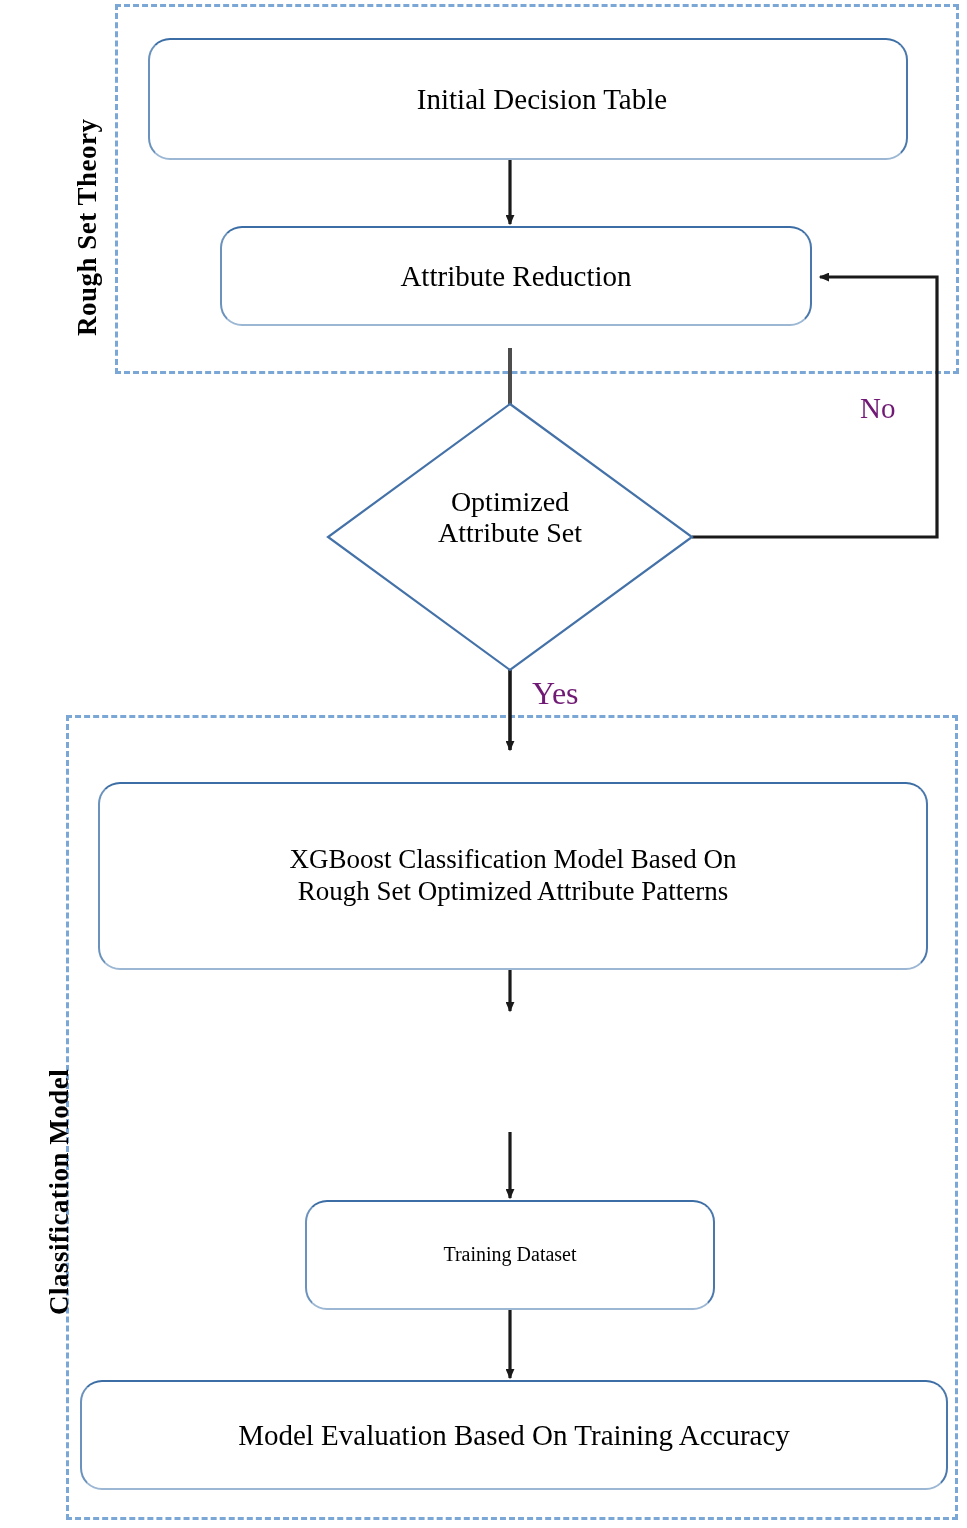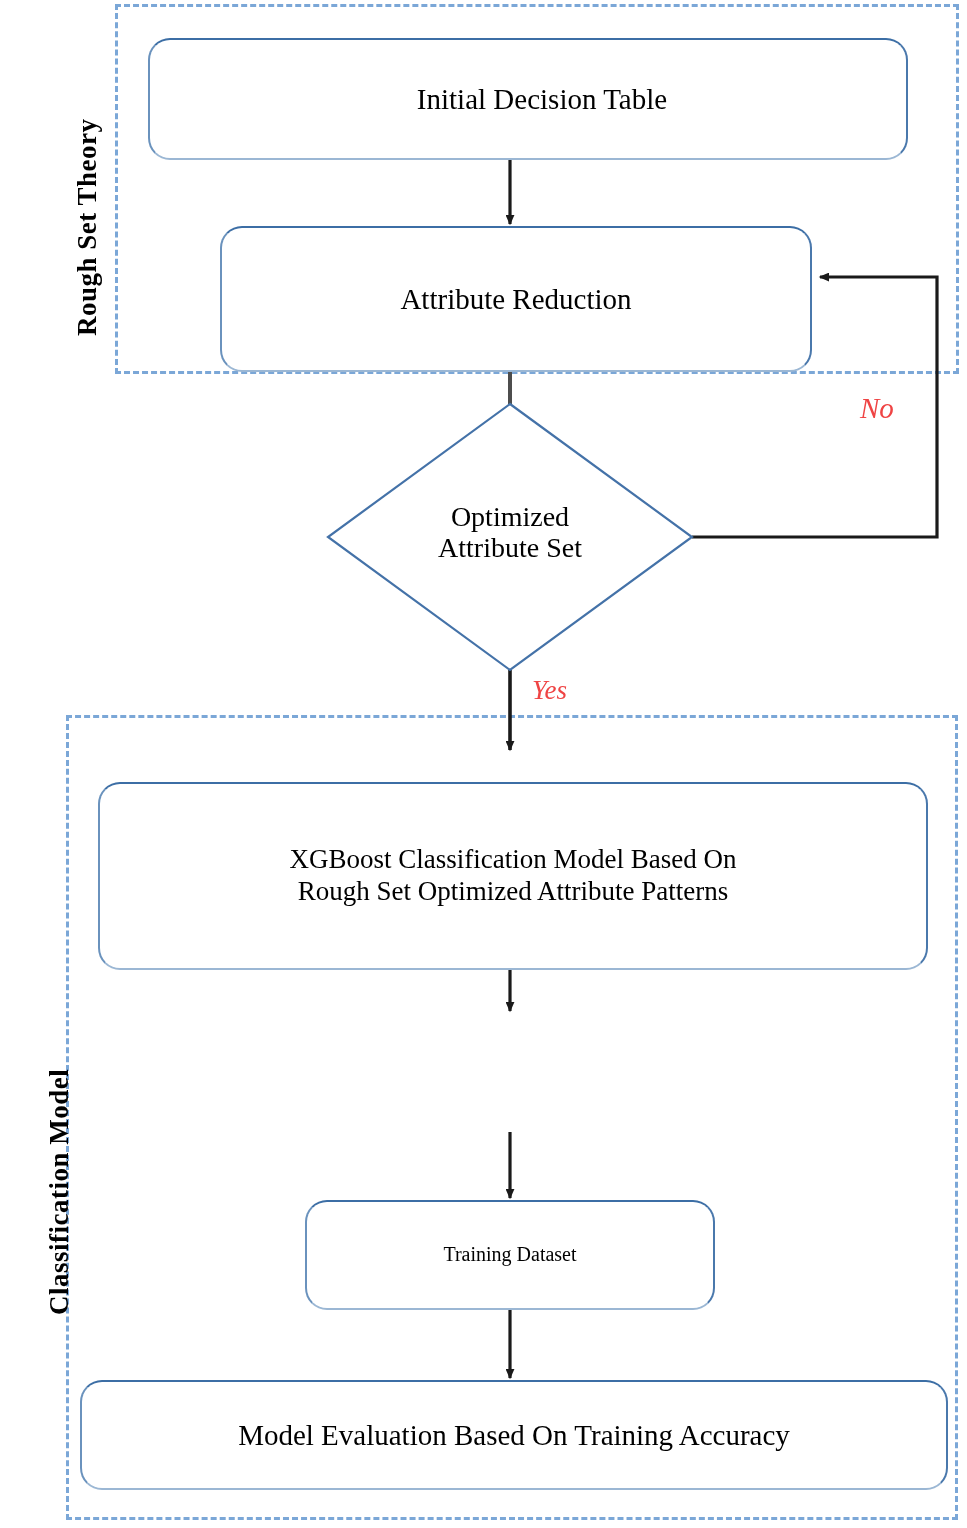--- a/index.html
+++ b/index.html
@@ -59,23 +59,22 @@
     position: absolute;
     color: #000000;
     font-weight: 700;
     letter-spacing: 0.5px;
     white-space: nowrap;
     transform-origin: 0 0;
   }
   
   .edge-label {
     position: absolute;
-    color: #ef4444;
+    color: #701a75;
     white-space: nowrap;
-    font-style: italic;
   }
   
   .diamond-text {
     position: absolute;
     text-align: center;
     color: #000000;
     white-space: pre-line;
     line-height: 1.12;
   }
 </style>
@@ -113,38 +112,38 @@
 
     <line x1="510" y1="1310" x2="510" y2="1378" stroke="#1a1a1a" stroke-width="3.2" marker-end="url(#arrowhead)"></line>
 
     <polygon points="510,404 692,537 510,670 328,537" fill="#ffffff" stroke="#4472a8" stroke-width="2.2"></polygon>
   </svg>
 
   <div class="node" style="left:148px; top:38px; width:760px; height:122px; font-size:29px;padding-left:28px;">
     <span class="node-label">Initial Decision Table</span>
   </div>
 
-  <div class="node" style="left:220px; top:226px; width:592px; height:146px; font-size:29px;text-align:right;">
+  <div class="node" style="left:220px; top:226px; width:592px; height:100px; font-size:29px;text-align:right;">
     <span class="node-label">Attribute Reduction</span>
   </div>
 
-  <div class="diamond-text" style="left:360px; top:486px; width:300px; font-size:28px;margin-top:15px;">Optimized
+  <div class="diamond-text" style="left:360px; top:486px; width:300px; font-size:28px;">Optimized
 Attribute Set</div>
 
   <div class="node" style="left:98px; top:752px; width:830px; height:188px; font-size:27px;margin-top:30px;">
     <span class="node-label">XGBoost Classification Model Based On
 Rough Set Optimized Attribute Patterns</span>
   </div>
 
 
   <div class="node" style="left:305px; top:1200px; width:410px; height:110px; font-size:20px;">
     <span class="node-label">Training Dataset</span>
   </div>
 
   <div class="node" style="left:80px; top:1380px; width:868px; height:110px; font-size:29px;">
     <span class="node-label">Model Evaluation Based On Training Accuracy</span>
   </div>
 
   <div class="edge-label" style="left:860px; top:392px; font-size:29px;">No</div>
 
-  <div class="edge-label" style="left:532px; top:675px; font-size:27px;">Yes</div>
+  <div class="edge-label" style="left:532px; top:675px; font-size:32px;">Yes</div>
 
 </div>
 
 </body></html>

